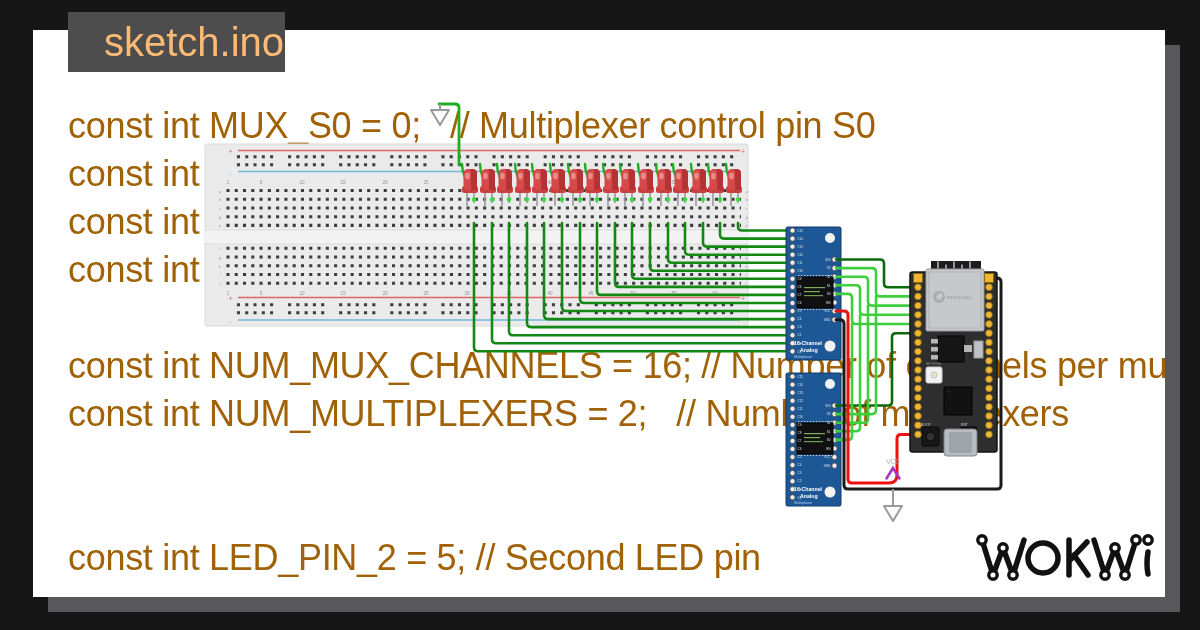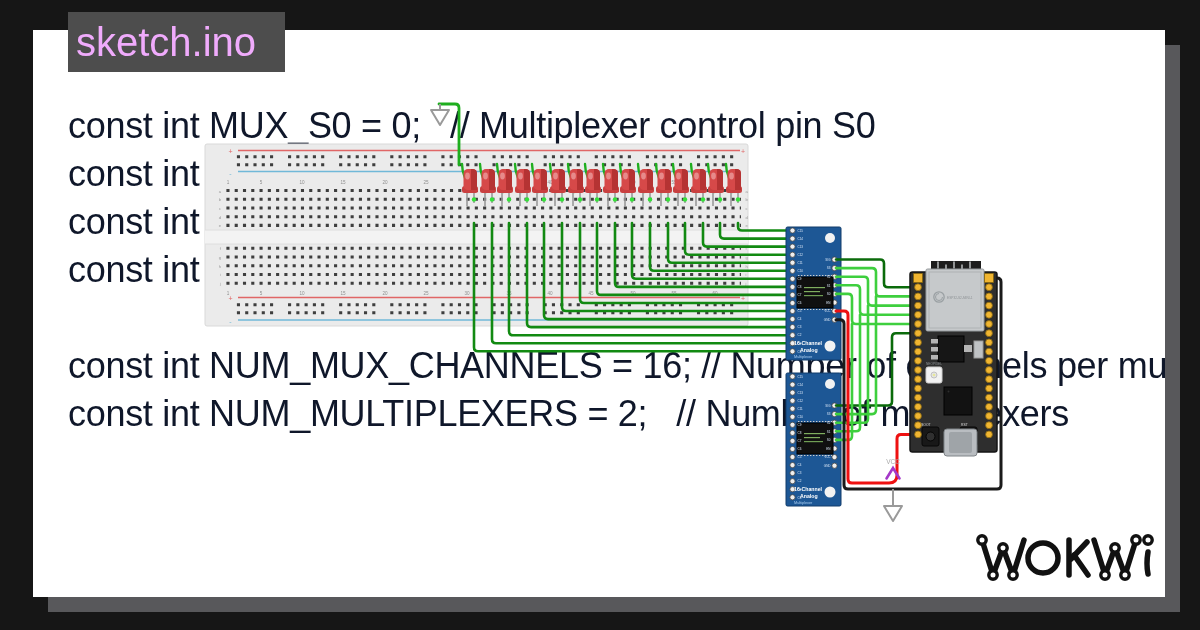--- a/index.html
+++ b/index.html
@@ -1,23 +1,23 @@
 <!DOCTYPE html>
 <html><head>
 <meta charset="utf-8">
 <style>
   html,body{margin:0;padding:0;background:#161616;width:1200px;height:630px;overflow:hidden;
     font-family:"Liberation Sans",sans-serif;}
   #stage{position:absolute;left:0;top:0;width:1200px;height:630px;}
   #card-shadow{position:absolute;left:48px;top:45px;width:1132px;height:567px;background:#58585b;}
   #card{position:absolute;left:33px;top:30px;width:1132px;height:567px;background:#ffffff;overflow:hidden;}
   .codeline{position:absolute;left:35px;white-space:pre;font-size:36px;line-height:38px;
-    color:#0f172a;letter-spacing:-0.3px;}
+    color:#a16207;letter-spacing:-0.3px;}
   #title-chip{position:absolute;left:68px;top:12px;width:217px;height:60px;background:#4d4d4d;
-    color:#f0abfc;font-size:40px;line-height:60px;padding-left:8px;box-sizing:border-box;z-index:40;}
+    color:#fdba74;font-size:40px;line-height:60px;padding-left:36px;box-sizing:border-box;z-index:40;}
   #circuit{position:absolute;left:0;top:0;z-index:20;}
   #wokwi-logo{position:absolute;left:972px;top:516px;z-index:30;}
   text{font-family:"Liberation Sans",sans-serif;}
   .bb-num text{font-size:4.6px;fill:#8f8f8f;text-anchor:middle;}
   .bb-row-l text{font-size:4.2px;fill:#9a9a9a;text-anchor:end;}
   .bb-row-r text{font-size:4.2px;fill:#9a9a9a;}
   .rail-mark{font-size:7px;fill:#e06666;text-anchor:middle;}
   .rail-mark-b{font-size:7px;fill:#70b8d8;text-anchor:middle;}
   .mux-chan text{font-size:3px;fill:#d6e4f5;}
   .mux-right text{font-size:3px;fill:#d6e4f5;text-anchor:end;}
@@ -33,20 +33,21 @@
 <div id="stage">
   <div id="card-shadow"></div>
 
   <div id="card">
     <div class="codeline" style="top:77px">const int MUX_S0 = 0;   // Multiplexer control pin S0</div>
     <div class="codeline" style="top:125px">const int MUX_S1 = 1; // Multiplexer pin S1</div>
     <div class="codeline" style="top:173px">const int MUX_S2 = 2; // Multiplexer pin S2</div>
     <div class="codeline" style="top:221px">const int MUX_S3 = 3; // Multiplexer pin S3</div>
     <div class="codeline" style="top:317px">const int NUM_MUX_CHANNELS = 16; // Number of channels per multiplexer</div>
     <div class="codeline" style="top:365px">const int NUM_MULTIPLEXERS = 2;   // Number of multiplexers</div>
+    <div class="codeline" style="top:509px">const int LED_PIN_2 = 5; // Second LED pin</div>
   </div>
 
   <div id="title-chip">
     <span>sketch.ino</span>
   </div>
 
   <svg id="circuit" width="1200" height="630" viewBox="0 0 1200 630">
     <defs>
       <g id="led-shape">
         <path d="M-8,164 C-8,178 -2,178 -2,192" fill="none" stroke="#1fae1f" stroke-width="2.4" stroke-linecap="round"></path>

